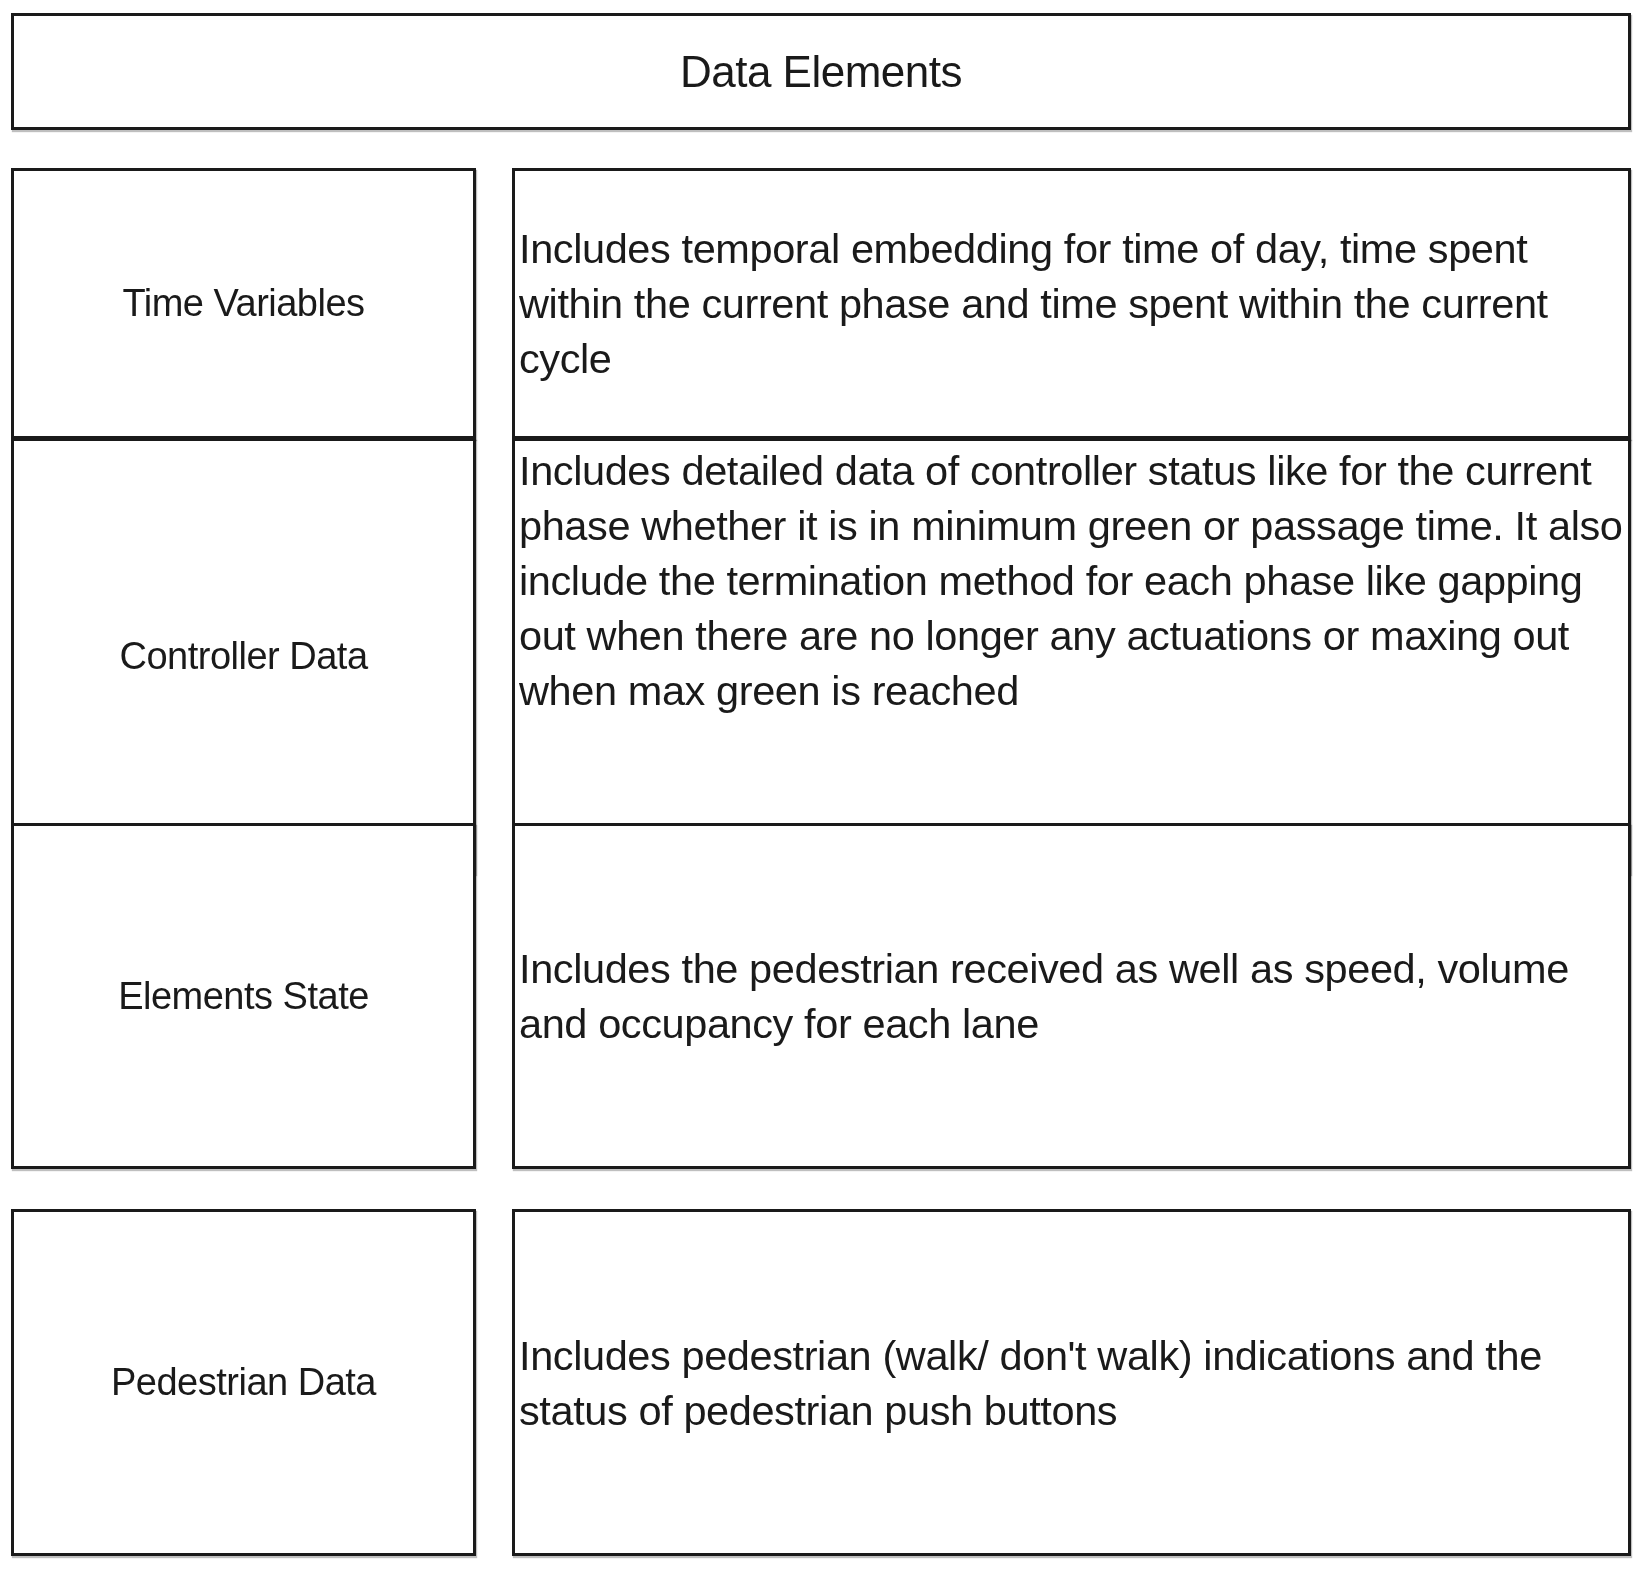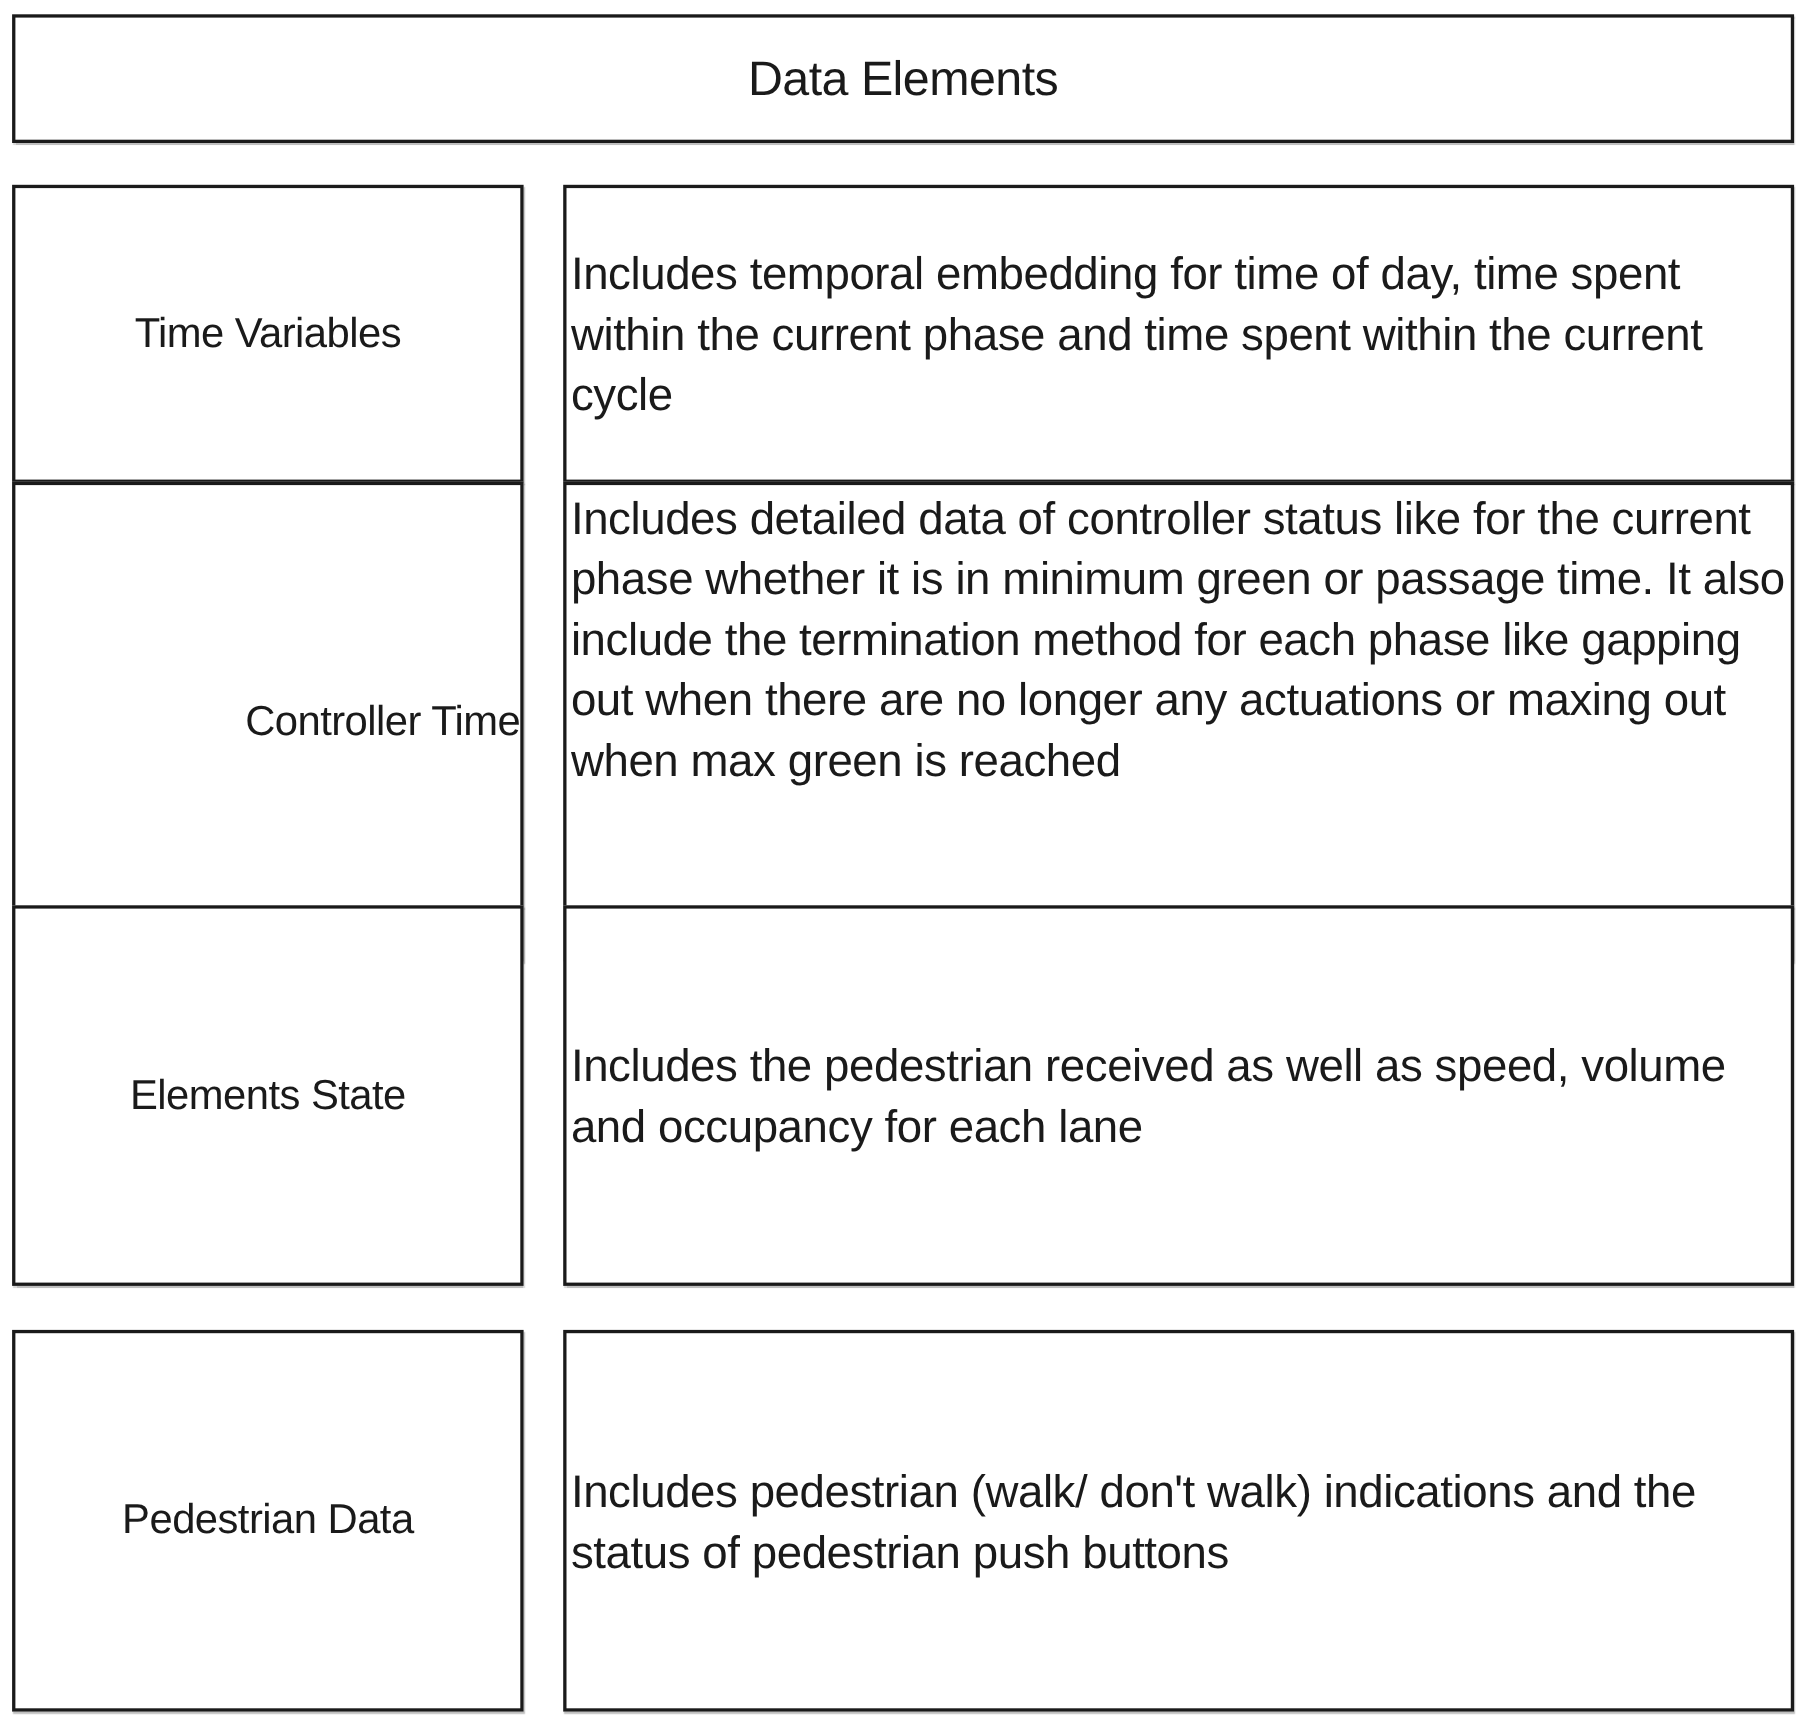--- a/index.html
+++ b/index.html
@@ -9,41 +9,41 @@
          background: #ffffff; box-shadow: 1px 2px 1px rgba(0,0,0,0.25); }
   .header { left: 11px; top: 13px; width: 1620px; height: 117px;
             display: flex; align-items: center; justify-content: center; }
   .header span { font-size: 44px; letter-spacing: -0.5px; }
   .label { left: 11px; width: 465px; display: flex; align-items: center; justify-content: center; }
   .label span { font-size: 38px; letter-spacing: -0.5px; }
   .desc { left: 512px; width: 1119px; display: flex; align-items: center;
           padding: 0 0 0 4px; }
   .desc span { font-size: 41.5px; line-height: 55px; letter-spacing: -0.4px; display: block; }
   .r1 { top: 168px; height: 271px; }
-  .r2 { top: 438px; height: 436px; justify-content: flex-end; }
+  .r2 { top: 438px; height: 436px; }
   .r3 { top: 823px; height: 346px; }
   .r4 { top: 1209px; height: 347px; }
   .desc.r2 { align-items: flex-start; padding-top: 2px; }
 </style>
 </head>
 <body>
 
 <div class="box header">
   <span>Data Elements</span>
 </div>
 
 <div class="box label r1">
   <span>Time Variables</span>
 </div>
 <div class="box desc r1">
   <span>Includes temporal embedding for time of day, time spent within the current phase and time spent within the current cycle</span>
 </div>
 
 <div class="box label r2">
-  <span>Controller Time</span>
+  <span>Controller Data</span>
 </div>
 <div class="box desc r2">
   <span>Includes detailed data of controller status like for the current phase whether it is in minimum green or passage time. It also include the termination method for each phase like gapping out when there are no longer any actuations or maxing out when max green is reached</span>
 </div>
 
 <div class="box label r3">
   <span>Elements State</span>
 </div>
 <div class="box desc r3">
   <span>Includes the pedestrian received as well as speed, volume and occupancy for each lane</span>

